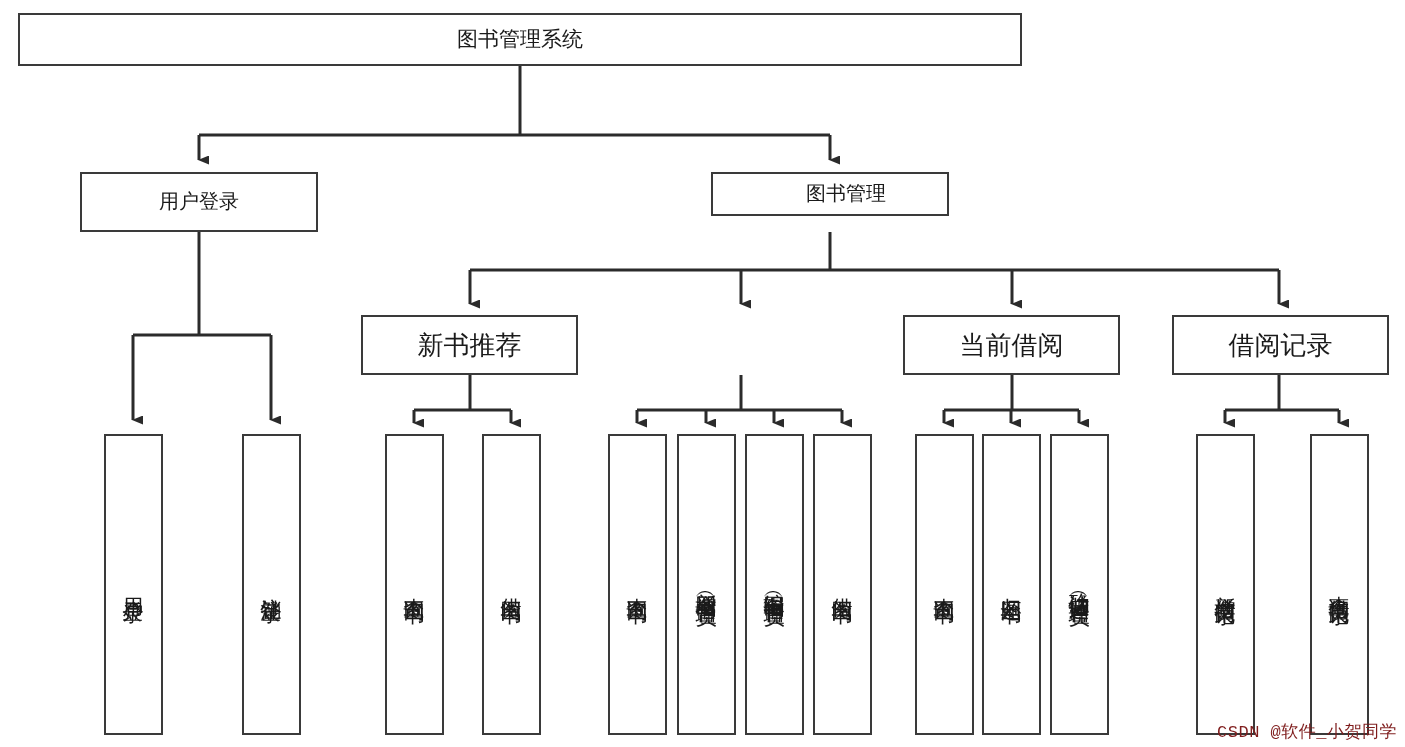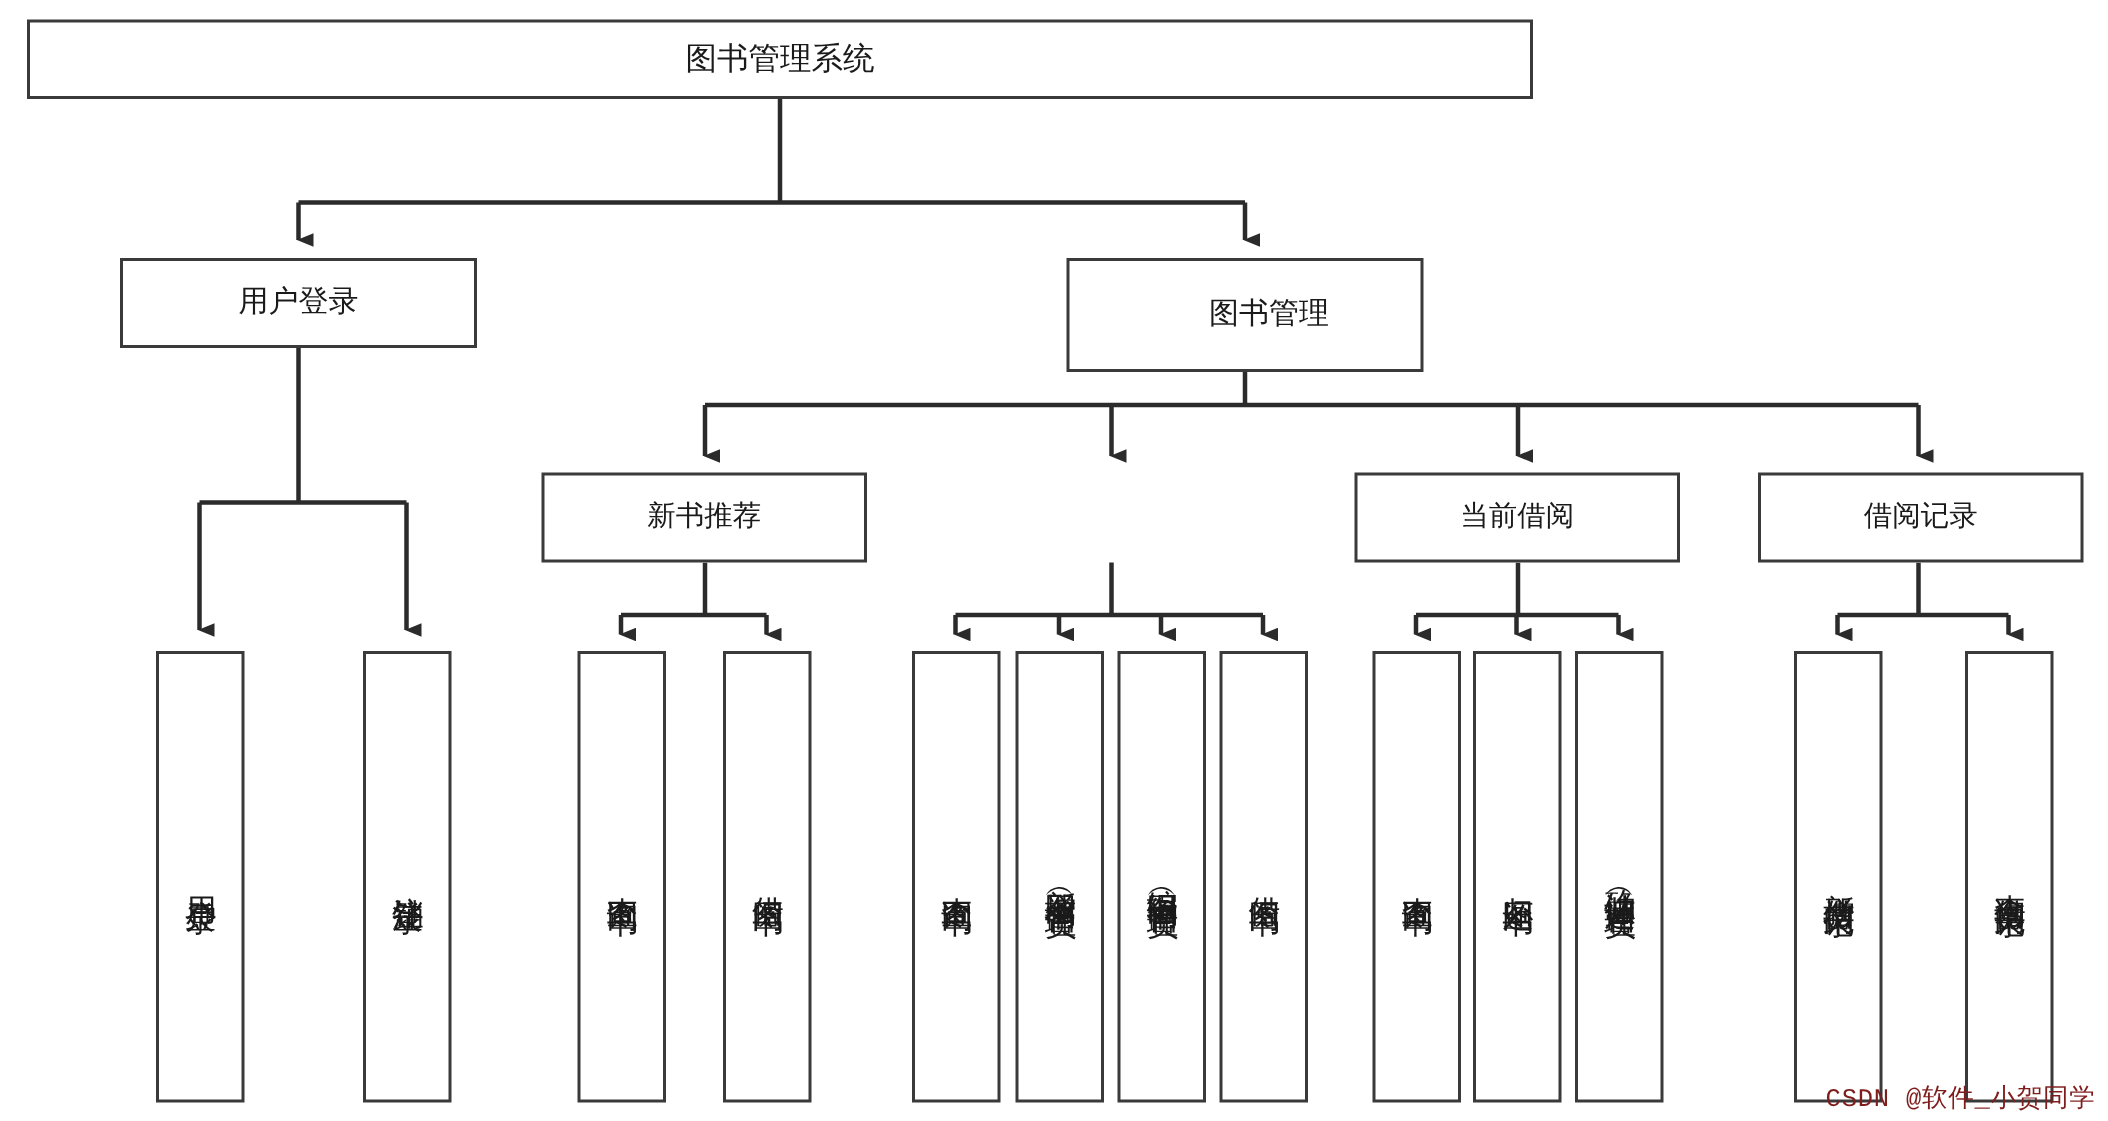--- a/index.html
+++ b/index.html
@@ -43,22 +43,21 @@
     white-space: pre-line;
   }
   .node-root {
     font-size: 21px;
     font-family: Liberation Serif, serif;
   }
   .node-l1 {
     font-size: 20px;
   }
   .node-l2 {
-    font-size: 19px;
-    font-family: Liberation Serif, serif;
+    font-size: 26px;
   }
   
   .node-leaf {
     font-size: 21px;
     align-items: center;
     justify-content: center;
     padding: 4px 0;
   }
   .node-leaf .label {
     writing-mode: vertical-rl;
@@ -133,21 +132,21 @@
     </g>
   </svg>
 
   <div class="node node-root" style="left:18px; top:13px; width:1004px; height:53px;">
     <span class="label">图书管理系统</span>
   </div>
 
   <div class="node node-l1" style="left:80px; top:172px; width:238px; height:60px;">
     <span class="label">用户登录</span>
   </div>
-  <div class="node node-l1" style="left:711px; top:172px; width:238px; height:76px;padding-left:32px;">
+  <div class="node node-l1" style="left:711px; top:172px; width:238px; height:44px;padding-left:32px;">
     <span class="label">图书管理</span>
   </div>
 
   <div class="node node-l2" style="left:361px; top:315px; width:217px; height:60px;">
     <span class="label">新书推荐</span>
   </div>
   <div class="node node-l2" style="left:903px; top:315px; width:217px; height:60px;">
     <span class="label">当前借阅</span>
   </div>
   <div class="node node-l2" style="left:1172px; top:315px; width:217px; height:60px;">

